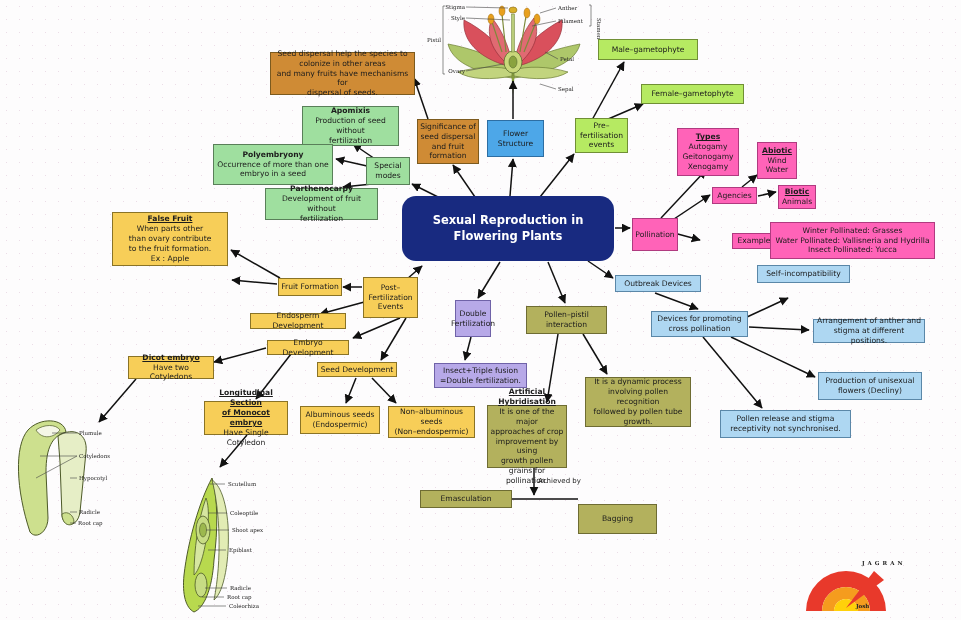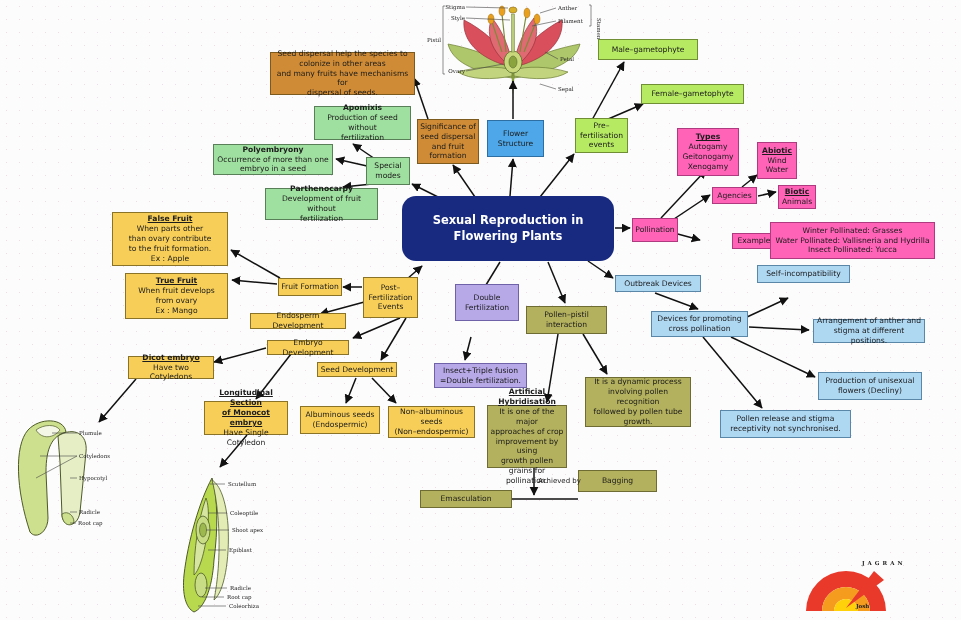--- a/index.html
+++ b/index.html
@@ -182,27 +182,27 @@
       <line x1="367" y1="166" x2="336" y2="159" marker-end="url(#ah)"></line>
       <line x1="372" y1="184" x2="343" y2="187" marker-end="url(#ah)"></line>
     </g>
   </svg>
 
   <div class="node c-orange" style="left:270px;top:52px;width:145px;height:43px">Seed dispersal help the species to
 colonize in other areas
 and many fruits have mechanisms for
 dispersal of seeds.</div>
 
-  <div class="node c-green" style="left:314px;top:106px;width:97px;height:34px">
+  <div class="node c-green" style="left:302px;top:106px;width:97px;height:40px">
     <div class="nt">Apomixis</div>
     <div>Production of seed without
 fertilization</div>
   </div>
 
-  <div class="node c-green" style="left:213px;top:144px;width:120px;height:31px">
+  <div class="node c-green" style="left:213px;top:144px;width:120px;height:41px">
     <div class="nt">Polyembryony</div>
     <div>Occurrence of more than one
 embryo in a seed</div>
   </div>
 
   <div class="node c-green" style="left:366px;top:157px;width:44px;height:28px">Special
 modes</div>
 
   <div class="node c-green" style="left:265px;top:188px;width:113px;height:32px">
     <div class="nt">Parthenocarpy</div>
@@ -240,56 +240,50 @@
 
   <div class="node c-pink" style="left:712px;top:187px;width:45px;height:17px">Agencies</div>
 
   <div class="node c-pink" style="left:778px;top:185px;width:38px;height:24px">
     <div class="ntu">Biotic</div>
     <div>Animals</div>
   </div>
 
   <div class="node c-navy" style="left:402px;top:196px;width:212px;height:65px;padding:4px 8px">Sexual Reproduction in Flowering Plants</div>
 
-  <div class="node c-pink" style="left:632px;top:218px;width:46px;height:24px">Pollination</div>
+  <div class="node c-pink" style="left:632px;top:218px;width:46px;height:33px">Pollination</div>
 
   <div class="node c-pink" style="left:732px;top:233px;width:44px;height:16px">Example</div>
 
   <div class="node c-pink" style="left:770px;top:222px;width:165px;height:37px">Winter Pollinated: Grasses
 Water Pollinated: Vallisneria and Hydrilla
 Insect Pollinated: Yucca</div>
 
   <div class="node c-yellow" style="left:112px;top:212px;width:116px;height:54px">
     <div class="ntu">False Fruit</div>
     <div>When parts other
 than ovary contribute
 to the fruit formation.
 Ex : Apple</div>
   </div>
 
-  <div class="node c-yellow" style="left:125px;top:273px;width:103px;height:46px">
-    <div class="ntu">True Fruit</div>
-    <div>When fruit develops
-from ovary
-Ex : Mango</div>
-  </div>
 
   <div class="node c-yellow" style="left:278px;top:278px;width:64px;height:18px">Fruit Formation</div>
 
   <div class="node c-yellow" style="left:363px;top:277px;width:55px;height:41px">Post–
 Fertilization
 Events</div>
 
   <div class="node c-lblue" style="left:615px;top:275px;width:86px;height:17px">Outbreak Devices</div>
 
   <div class="node c-lblue" style="left:757px;top:265px;width:93px;height:18px">Self–incompatibility</div>
 
   <div class="node c-yellow" style="left:250px;top:313px;width:96px;height:16px">Endosperm Development</div>
 
-  <div class="node c-lav" style="left:455px;top:284px;width:64px;height:37px">Double
+  <div class="node c-lav" style="left:455px;top:300px;width:36px;height:37px">Double
 Fertilization</div>
 
   <div class="node c-olive" style="left:526px;top:306px;width:81px;height:28px">Pollen–pistil
 interaction</div>
 
   <div class="node c-lblue" style="left:651px;top:311px;width:97px;height:26px">Devices for promoting
 cross pollination</div>
 
   <div class="node c-lblue" style="left:813px;top:319px;width:112px;height:24px">Arrangement of anther and
 stigma at different positions.</div>
@@ -334,17 +328,17 @@
 improvement by using
 growth pollen grains for
 pollination.</div>
   </div>
 
   <div class="node c-lblue" style="left:720px;top:410px;width:131px;height:28px">Pollen release and stigma
 receptivity not synchronised.</div>
 
   <div class="node c-olive" style="left:420px;top:490px;width:92px;height:18px">Emasculation</div>
 
-  <div class="node c-olive" style="left:578px;top:470px;width:79px;height:22px">Bagging</div>
+  <div class="node c-olive" style="left:578px;top:504px;width:79px;height:30px">Bagging</div>
 
   <div class="flabel" style="left:538px;top:477px">Achieved by</div>
 
 </div>
 
 </body></html>

